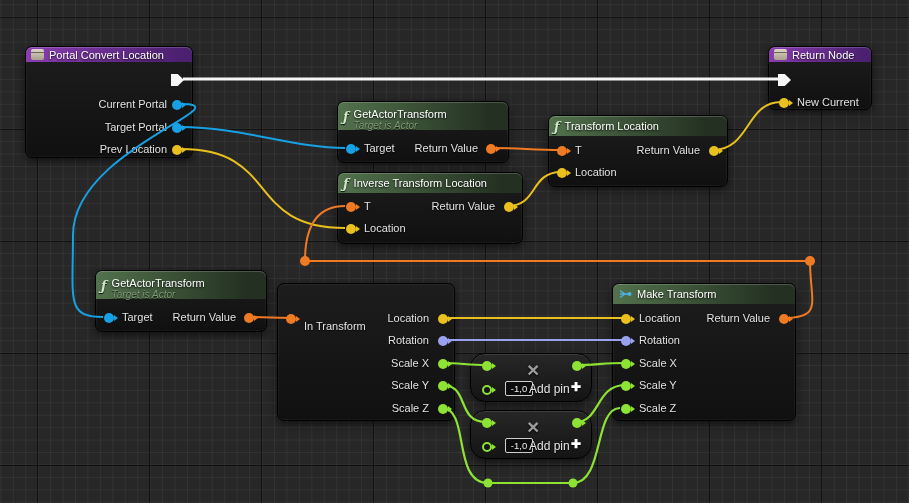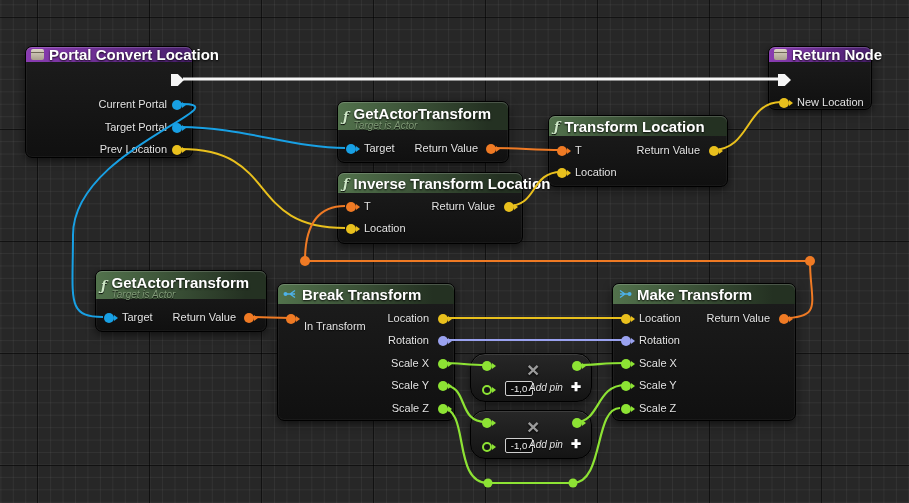--- a/index.html
+++ b/index.html
@@ -20,40 +20,40 @@
     border:1px solid #000;box-sizing:border-box;
     box-shadow:inset 0 0 0 1px rgba(255,255,255,.04),0 3px 9px rgba(0,0,0,.55);
     z-index:2;
   }
   .hdr{position:absolute;left:0;top:0;right:0;display:flex;align-items:center;gap:5px;
        padding:0 8px 0 5px;border-radius:6px 6px 0 0;box-sizing:border-box;
        box-shadow:inset 0 1px 0 rgba(255,255,255,.18);}
   .hdr.green{height:20px;background:linear-gradient(90deg,var(--header_function_green),#243122 88%);}
   .hdr.green2{height:28px;background:linear-gradient(90deg,var(--header_function_green),#243122 88%);}
   .hdr.purple{height:15px;background:linear-gradient(90deg,var(--header_event_purple),#4c2070 92%);}
-  .title{color:#fff;font-weight:bold;font-size:15px;white-space:nowrap;text-shadow:0 1px 2px rgba(0,0,0,.9);text-align:center;}
+  .title{color:#fff;font-weight:normal;font-size:11px;white-space:nowrap;text-shadow:0 1px 2px rgba(0,0,0,.9);text-align:center;}
   .hcol{display:flex;flex-direction:column;line-height:12px;margin-top:8px;}
   .sub{color:#7f9a76;font-size:10px;font-style:italic;white-space:nowrap;text-shadow:0 1px 1px rgba(0,0,0,.8);}
   .ficon{color:#cfe9c8;font-family:"DejaVu Serif",serif;font-style:italic;font-weight:bold;font-size:13px;line-height:13px;text-shadow:0 1px 1px #000;}
   .boxicon{width:13px;height:11px;border-radius:2px;background:linear-gradient(#ddd6c6,#a89f8d);position:relative;flex:0 0 auto;}
   .boxicon::after{content:'';position:absolute;left:0;right:0;top:3px;height:1px;background:#6d6656;}
   .pin{position:absolute;width:10px;height:10px;z-index:3;}
   .pin::before{content:'';position:absolute;left:0;top:0;width:10px;height:10px;border-radius:50%;background:var(--c);}
   .pin::after{content:'';position:absolute;left:10px;top:2px;border-left:4px solid var(--c);border-top:3px solid transparent;border-bottom:3px solid transparent;}
   .pin.hollow::before{background:#161616;width:6px;height:6px;border:2px solid var(--c);}
   .plbl{position:absolute;font-size:11px;color:#e2e2e2;white-space:nowrap;text-shadow:0 1px 1px rgba(0,0,0,.8);}
   .exec{position:absolute;width:13px;height:12px;background:var(--exec);
         clip-path:polygon(0 0,52% 0,100% 50%,52% 100%,0 100%);z-index:3;}
   .compact{border-radius:15px;background:linear-gradient(#272727,#141414);
            box-shadow:inset 0 1px 0 rgba(255,255,255,.10),0 3px 8px rgba(0,0,0,.55);}
   .opmark{position:absolute;color:#9b9b9b;font-size:21px;font-weight:bold;line-height:20px;text-shadow:0 1px 2px #000;}
   .valbox{position:absolute;width:24px;height:13px;background:#0c0c0c;border:1px solid #cfcfcf;
           border-radius:2px;color:#eee;font-size:9.5px;font-family:"Liberation Sans",sans-serif;
           padding:0 1px;text-align:center;}
-  .addpin{position:absolute;color:#e6e6e6;font-size:10px;white-space:nowrap;text-shadow:0 1px 1px #000;font-style:italic;}
+  .addpin{position:absolute;color:#e6e6e6;font-size:12px;white-space:nowrap;text-shadow:0 1px 1px #000;}
   .plus{position:absolute;color:#fff;font-size:12px;font-weight:bold;text-shadow:0 1px 1px #000;}
   svg.wires{position:absolute;left:0;top:0;z-index:5;pointer-events:none;}
   .structicon{flex:0 0 auto;}
 </style>
 </head>
 <body>
 
 <div class="canvas">
 
   <svg class="wires" width="909" height="503">
@@ -95,21 +95,21 @@
     <span class="plbl" style="right:25px;top:96px">Prev Location</span>
   </div>
 
   <div class="node" style="left:768px;top:46px;width:104px;height:64px">
     <div class="hdr purple">
       <span class="boxicon"></span>
       <span class="title">Return Node</span>
     </div>
     <span class="exec" style="left:9px;top:27px"></span>
     <span class="pin" style="--c:var(--vector);left:10px;top:51px"></span>
-    <span class="plbl" style="left:28px;top:49px">New Location</span>
+    <span class="plbl" style="left:28px;top:49px">New Current</span>
   </div>
 
   <div class="node" style="left:337px;top:101px;width:172px;height:62px">
     <div class="hdr green2">
       <span class="ficon">ƒ</span>
       <span class="hcol">
         <span class="title">GetActorTransform</span>
         <span class="sub">Target is Actor</span>
       </span>
     </div>
@@ -153,27 +153,20 @@
         <span class="sub">Target is Actor</span>
       </span>
     </div>
     <span class="pin" style="--c:var(--object);left:8px;top:42px"></span>
     <span class="plbl" style="left:26px;top:40px">Target</span>
     <span class="pin" style="--c:var(--transform);left:148px;top:42px"></span>
     <span class="plbl" style="right:30px;top:40px">Return Value</span>
   </div>
 
   <div class="node" style="left:277px;top:283px;width:178px;height:138px">
-    <div class="hdr green">
-      <svg class="structicon" width="14" height="12" viewBox="0 0 14 12">
-        <circle cx="2.5" cy="6" r="2" fill="#4db1e8"></circle>
-        <path d="M4 6 H7 M7 6 L12 2.5 M7 6 H12 M7 6 L12 9.5" stroke="#4db1e8" stroke-width="1.4" fill="none"></path>
-      </svg>
-      <span class="title">Break Transform</span>
-    </div>
     <span class="pin" style="--c:var(--transform);left:8px;top:30px"></span>
     <span class="plbl" style="left:26px;top:36px">In Transform</span>
     <span class="pin" style="--c:var(--vector);left:160px;top:30px"></span>
     <span class="plbl" style="right:25px;top:28px">Location</span>
     <span class="pin" style="--c:var(--rotator);left:160px;top:52px"></span>
     <span class="plbl" style="right:25px;top:50px">Rotation</span>
     <span class="pin" style="--c:var(--float);left:160px;top:75px"></span>
     <span class="plbl" style="right:25px;top:73px">Scale X</span>
     <span class="pin" style="--c:var(--float);left:160px;top:97px"></span>
     <span class="plbl" style="right:25px;top:95px">Scale Y</span>

